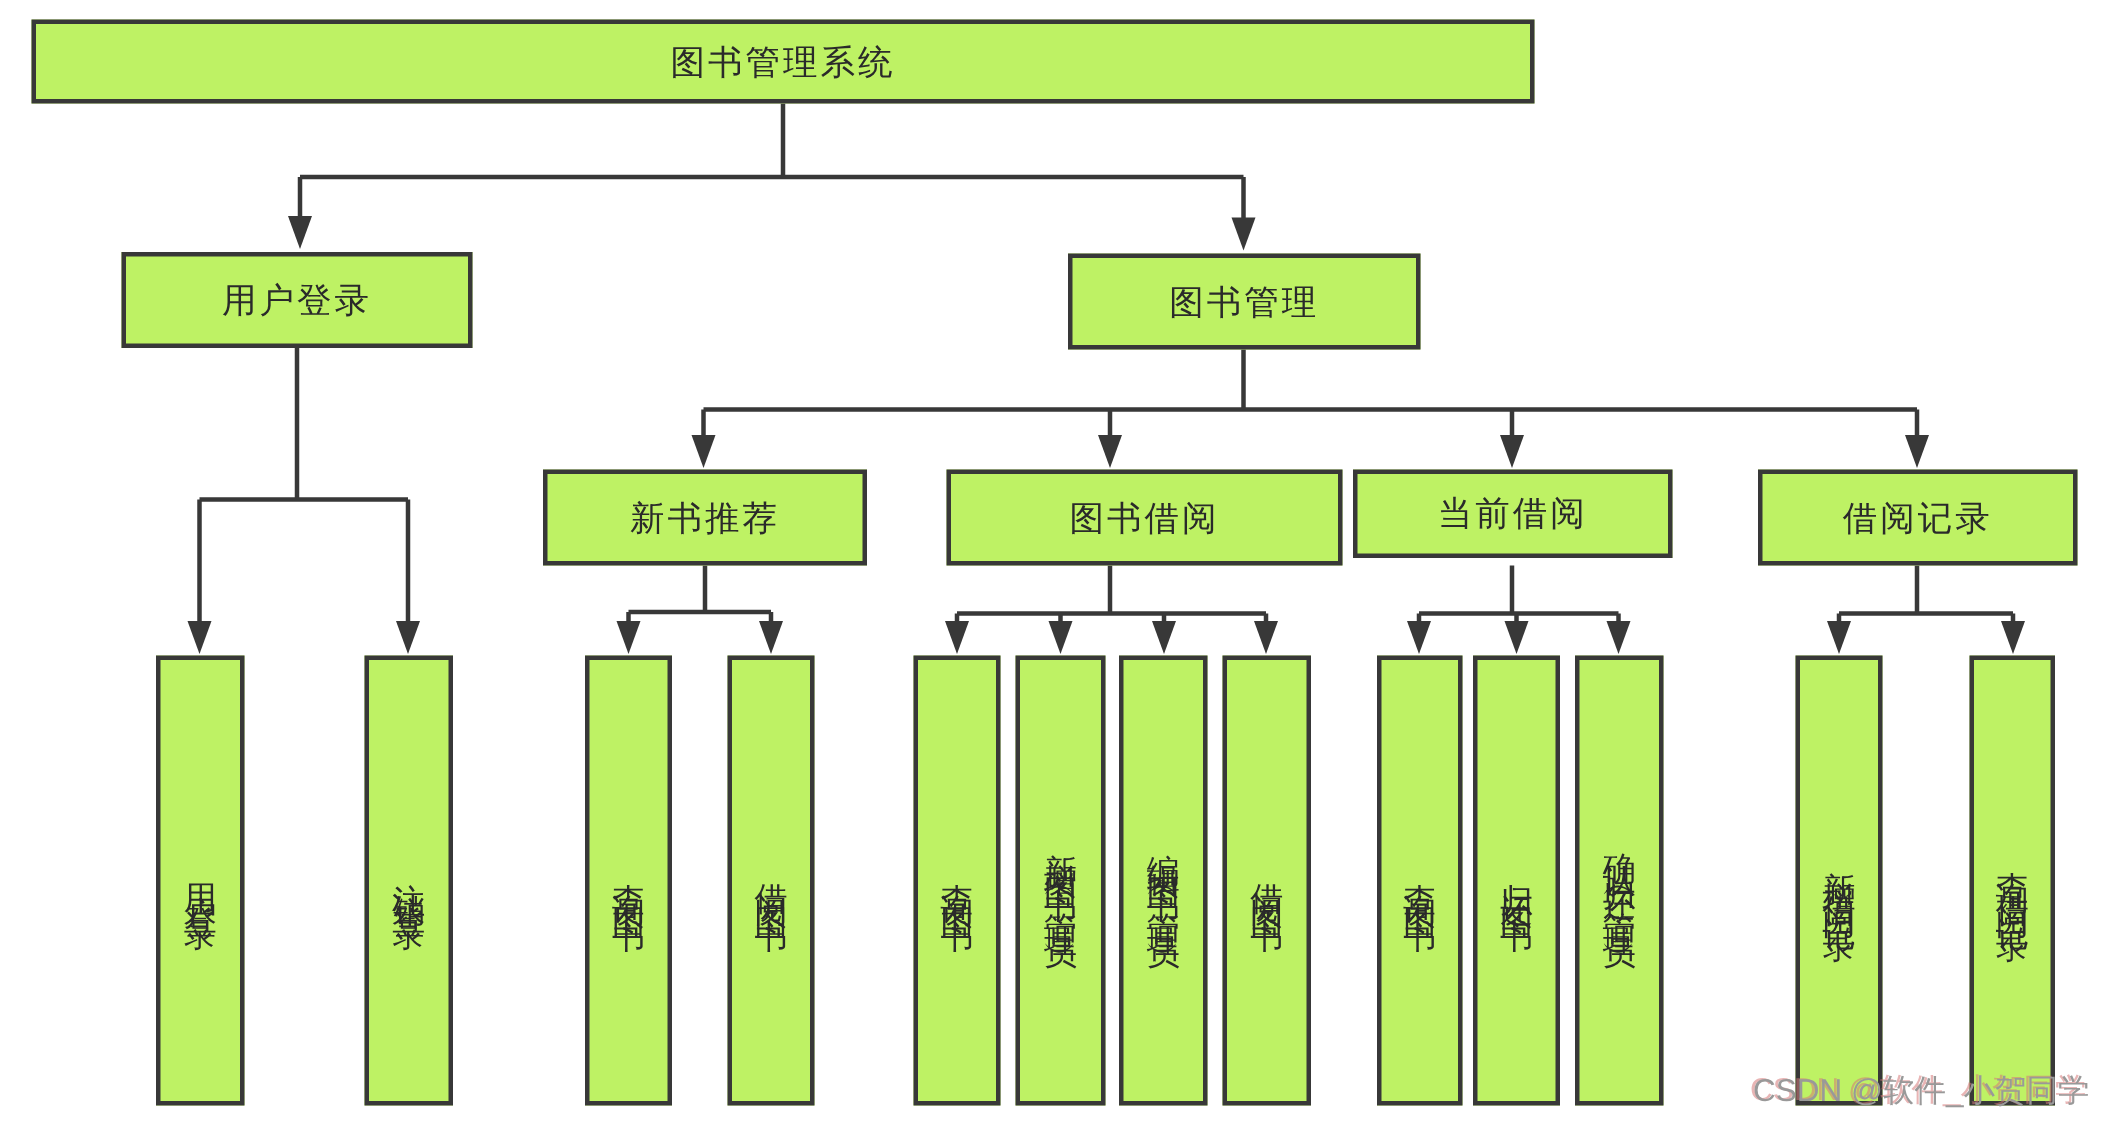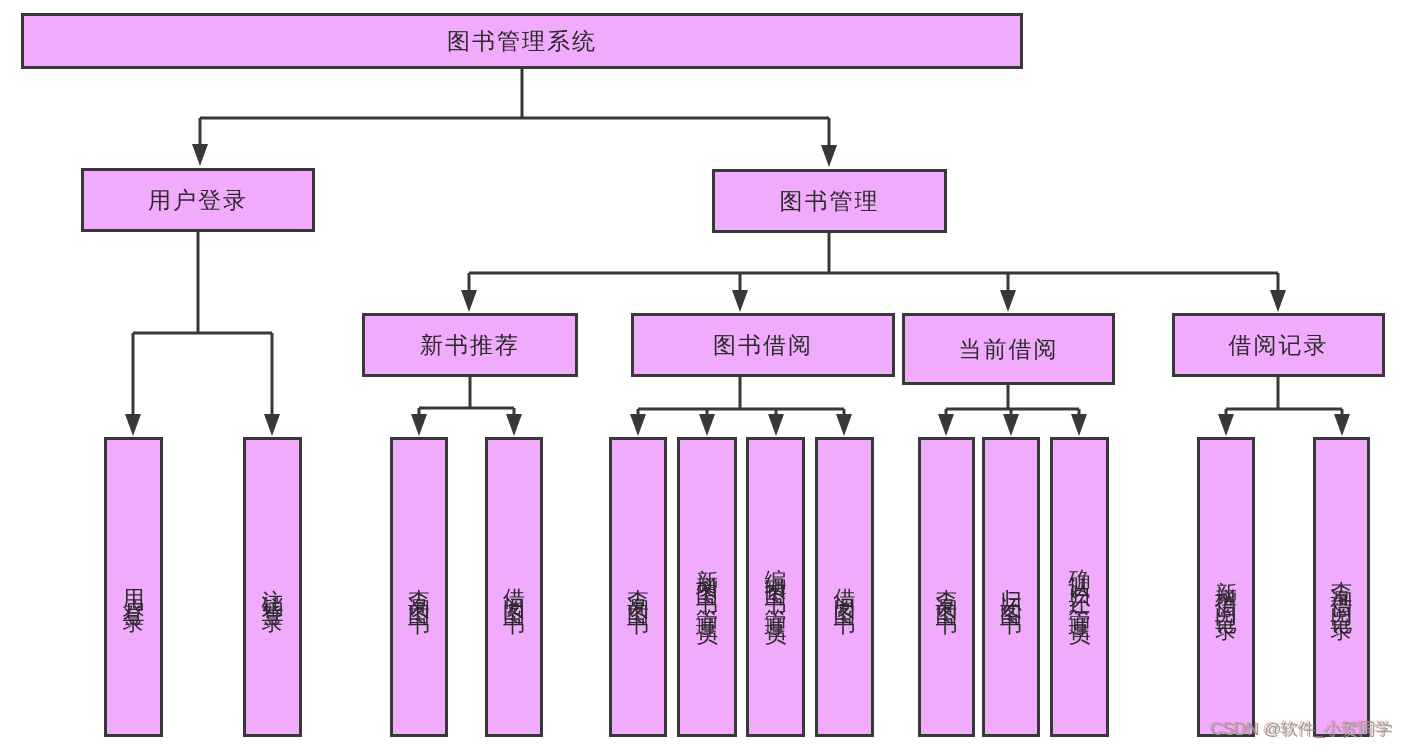--- a/index.html
+++ b/index.html
@@ -7,21 +7,21 @@
     position:relative;
     width:1405px;height:747px;
     background:#ffffff;
     font-family:"Liberation Sans","DejaVu Sans",sans-serif;
     overflow:hidden;
   }
   #connector-layer{position:absolute;left:0;top:0;width:1405px;height:747px;}
   .box{
     position:absolute;
     box-sizing:border-box;
-    background:#f0abfc;
+    background:#bef264;
     border:3px solid #383838;
     display:flex;
     align-items:center;
     justify-content:center;
     color:#222222;
   }
   .h-label{
     font-size:23px;
     letter-spacing:2px;
     white-space:nowrap;
@@ -33,21 +33,21 @@
     text-orientation:mixed;
     font-size:22px;
     letter-spacing:8px;
     line-height:1.0;
     color:#2a2a2a;
   }
   .watermark{
     position:absolute;
     right:12px;
     bottom:6px;
-    font-size:17px;
+    font-size:21px;
     color:#999999;
     text-shadow:-2px -1px 0 rgba(214,120,120,0.55);
     white-space:nowrap;
   }
 </style>
 </head>
 <body>
 
 <div id="canvas">
 
@@ -102,21 +102,21 @@
   <div class="box" style="left:362px;top:313px;width:216px;height:64px">
     <span class="h-label">新书推荐</span>
   </div>
 
   <div class="box" style="left:712px;top:169px;width:235px;height:64px">
     <span class="h-label">图书管理</span>
   </div>
   <div class="box" style="left:631px;top:313px;width:264px;height:64px">
     <span class="h-label">图书借阅</span>
   </div>
-  <div class="box" style="left:902px;top:313px;width:213px;height:72px">
+  <div class="box" style="left:902px;top:313px;width:213px;height:59px">
     <span class="h-label">当前借阅</span>
   </div>
   <div class="box" style="left:1172px;top:313px;width:213px;height:64px">
     <span class="h-label">借阅记录</span>
   </div>
 
   <div class="box leaf" style="left:104px;top:437px;width:59px;height:300px">
     <span>用户登录</span>
   </div>
   <div class="box leaf" style="left:243px;top:437px;width:59px;height:300px">

